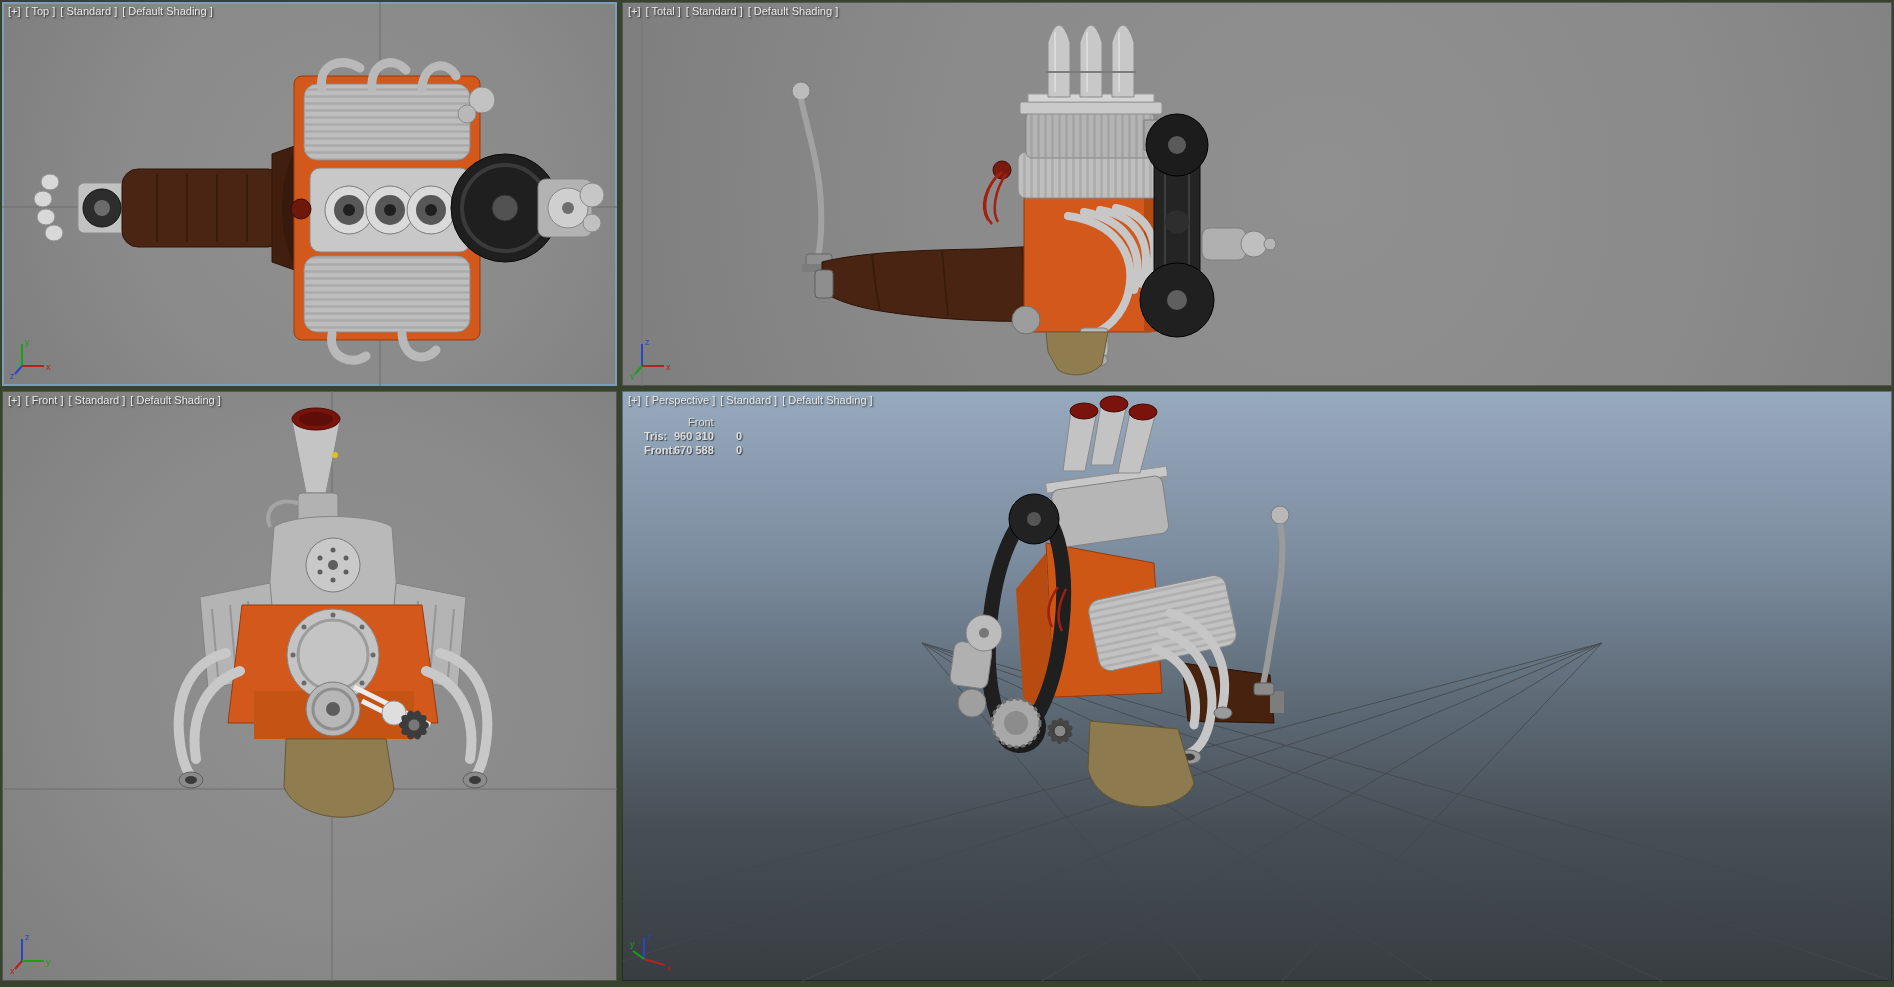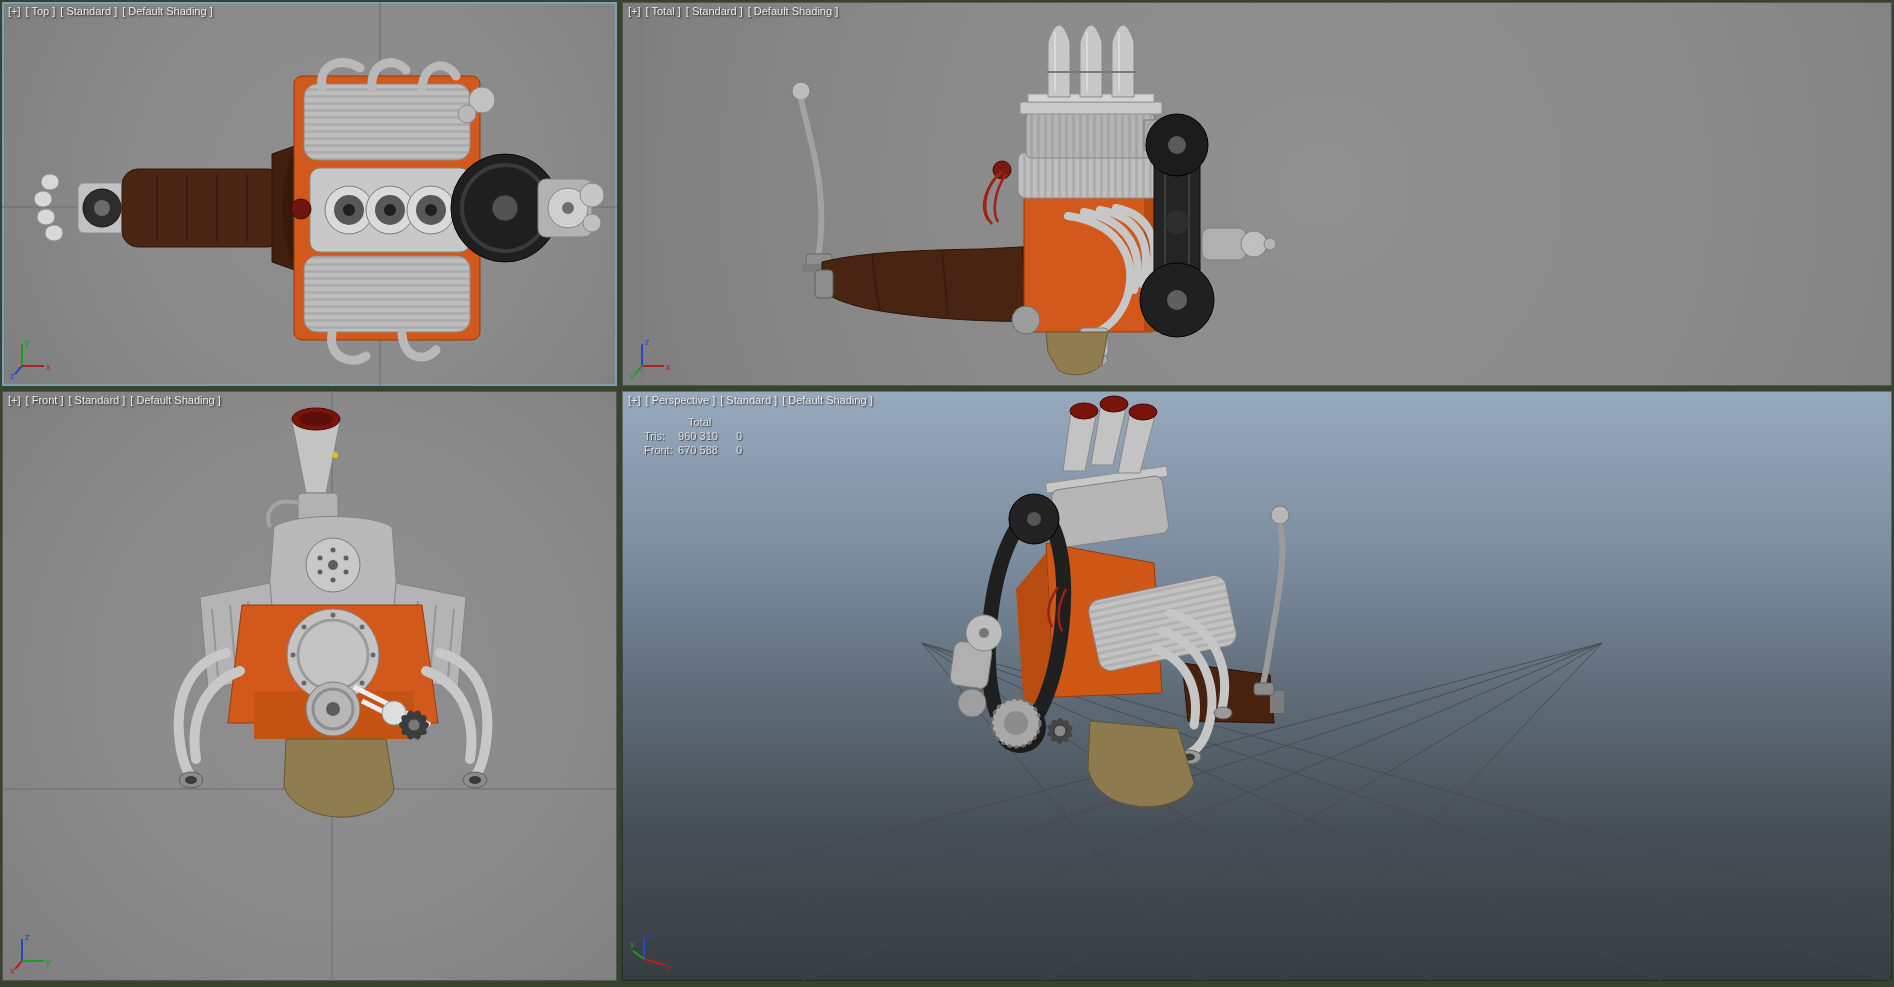--- a/index.html
+++ b/index.html
@@ -5,23 +5,23 @@
   html,body{margin:0;padding:0;background:#14180f;}
   .stage{position:relative;width:1894px;height:987px;background:#37432c;font-family:"Liberation Sans",sans-serif;overflow:hidden;}
   .viewport{position:absolute;overflow:hidden;background:radial-gradient(circle at 55% 48%, #909090 0%, #8a8a8a 55%, #7e7e7e 100%);box-shadow:inset 0 0 0 1px rgba(0,0,0,.35);}
   .viewport.active{outline:2px solid #7e9cbd;outline-offset:-2px;}
   .viewport.persp{background:linear-gradient(180deg,#97a9bc 0%,#7c8da0 28%,#5e6b77 52%,#474f56 74%,#383d41 100%);}
   .vp-canvas{position:absolute;inset:0;width:100%;height:100%;cursor:crosshair;}
   .vp-label{position:absolute;top:3px;left:6px;z-index:6;display:flex;gap:5px;font-size:11px;line-height:13px;color:#eaeaea;text-shadow:1px 1px 2px rgba(0,0,0,.75);cursor:default;user-select:none;}
   .vp-label span{white-space:nowrap;}
   .stats{position:absolute;left:22px;top:24px;z-index:6;font-size:11px;line-height:14px;color:#dddddd;text-shadow:1px 1px 1px rgba(0,0,0,.6);user-select:none;}
   .stats-total{padding-left:44px;}
-  .stats-row{display:flex;}
+  .stats-row{display:flex;font-weight:bold;}
   .stats-row .s-label{width:30px;}
-  .stats-row .s-val{width:48px;text-align:center;}
+  .stats-row .s-val{width:48px;}
   .stats-row .s-sel{margin-left:14px;}
   .tripod{position:absolute;left:8px;bottom:6px;z-index:5;}
   .tripod text{font-family:"Liberation Sans",sans-serif;font-size:9px;}
 </style>
 </head>
 <body>
 
 <div class="stage">
 
   <div class="viewport active" style="left:2px;top:2px;width:615px;height:384px;">
@@ -405,21 +405,21 @@
         <path d="M468,330 L556,338 L572,392 C566,410 536,420 508,414 C486,410 470,396 466,378 Z" fill="#8d7b4f" stroke="#63552f"></path>
       </g>
     </svg>
     <div class="vp-label">
       <span>[+]</span>
       <span>[ Perspective ]</span>
       <span>[ Standard ]</span>
       <span>[ Default Shading ]</span>
     </div>
     <div class="stats">
-      <div class="stats-total">Total</div>
+      <div class="stats-total">Front</div>
       <div class="stats-row">
         <span class="s-label">Tris:</span>
         <span class="s-val">960 310</span>
         <span class="s-sel">0</span>
       </div>
       <div class="stats-row">
         <span class="s-label">Front:</span>
         <span class="s-val">670 588</span>
         <span class="s-sel">0</span>
       </div>

